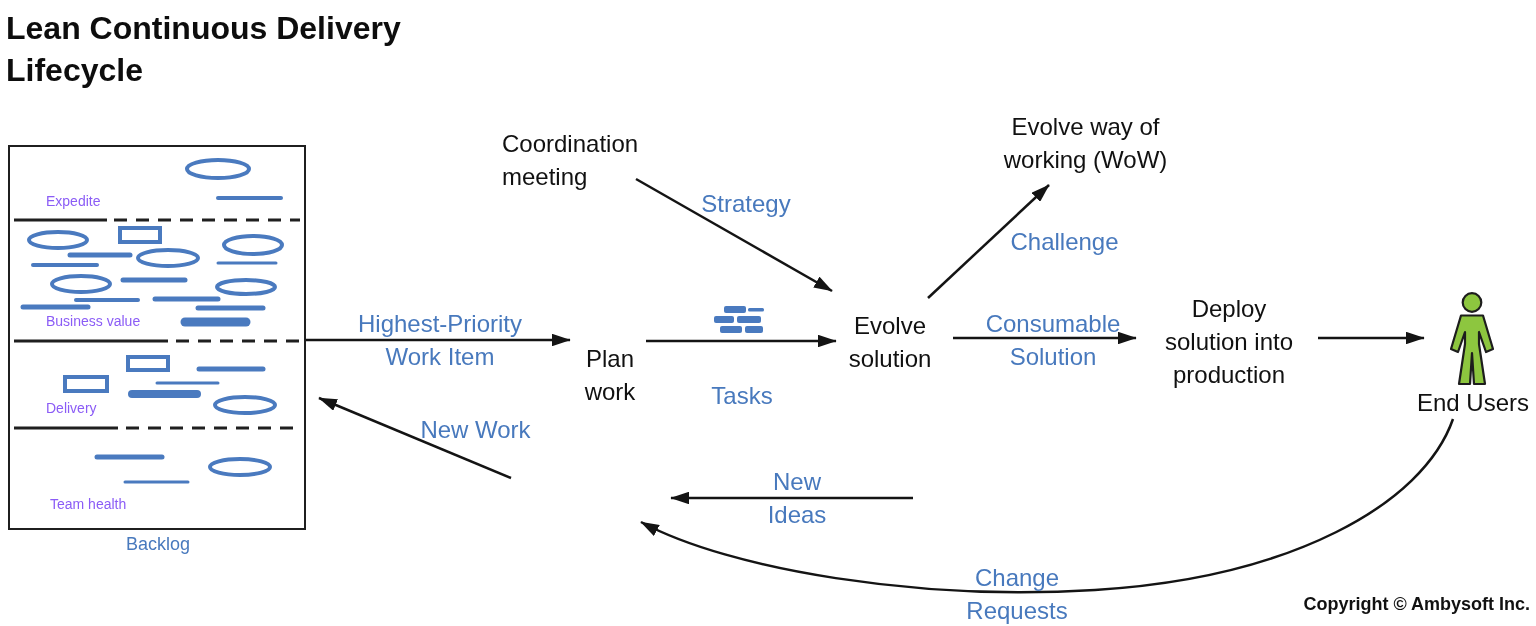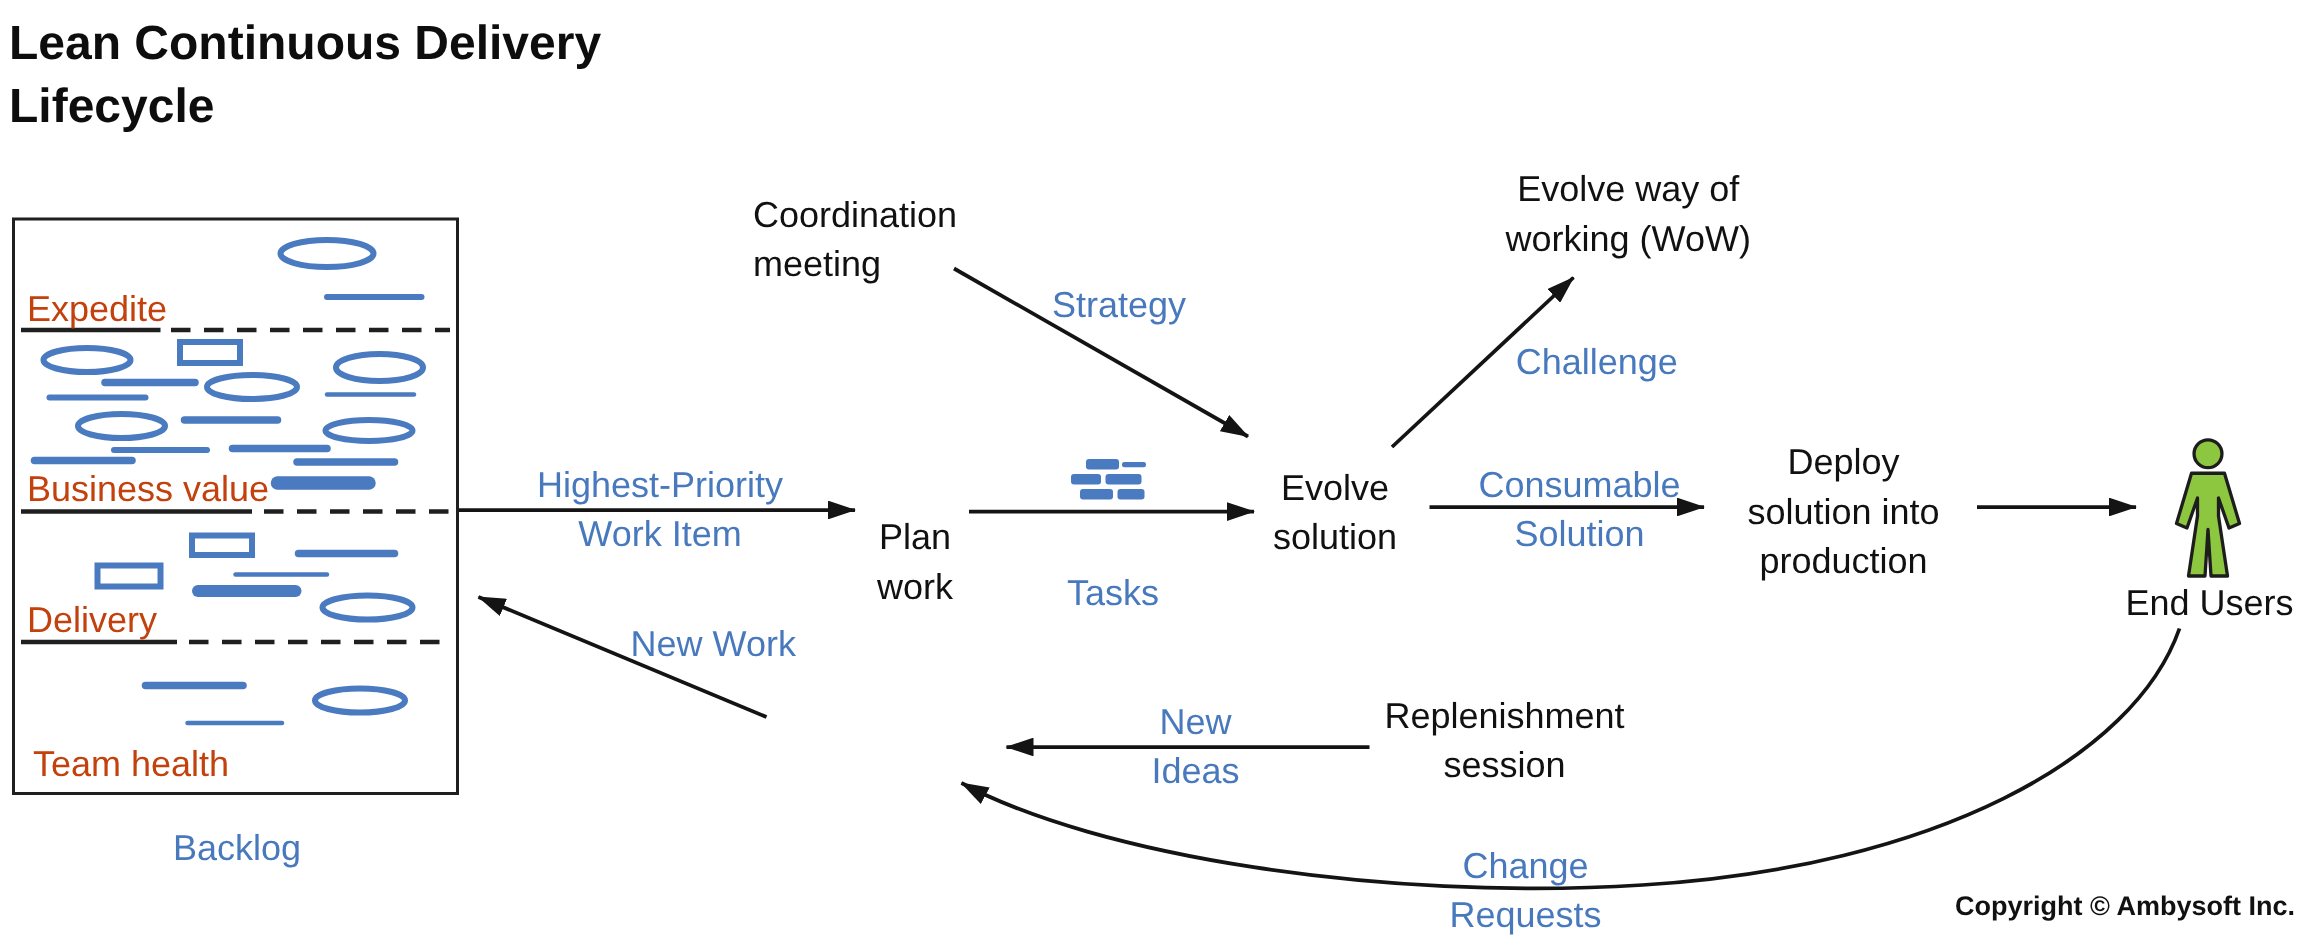--- a/index.html
+++ b/index.html
@@ -16,26 +16,26 @@
     font-size:24px;line-height:1.38;color:#111;text-align:center;z-index:3;
   }
   .blue{
     font-size:24px;line-height:1.38;color:#4879bd;text-align:center;z-index:3;
   }
   .nowrap{white-space:nowrap;}
   #backlog-box{
     border:2.5px solid #1f1f1f;background:#fff;box-sizing:border-box;z-index:2;
   }
   .section-label{
-    position:absolute;font-size:24px;color:#c2410c;white-space:nowrap;z-index:3;line-height:1.2;
+    position:absolute;font-size:14px;color:#8b5cf6;white-space:nowrap;z-index:3;line-height:1.2;margin-left:28px;
   }
   #arrow-layer{position:absolute;left:0;top:0;z-index:1;pointer-events:none;}
   #backlog-shapes{position:absolute;left:0;top:0;}
   #copyright{font-size:18px;text-align:right;color:#111;z-index:3;line-height:1.2;font-weight:bold;}
-  #backlog-caption{font-size:24px;margin-top:17px;}
+  #backlog-caption{font-size:18px;}
 </style>
 </head>
 <body>
 
 <div id="canvas">
 
   <div id="page-title" class="abs" style="left:6px;top:8px;width:480px;">Lean Continuous Delivery Lifecycle</div>
 
   <svg id="arrow-layer" width="1536" height="626" viewBox="0 0 1536 626" aria-hidden="true">
     <defs>
@@ -119,21 +119,20 @@
   <div class="abs blue" style="left:977px;top:307px;width:152px;">Consumable Solution</div>
   <div class="abs blue" style="left:761px;top:465px;width:72px;">New Ideas</div>
   <div class="abs blue" style="left:952px;top:561px;width:130px;">Change Requests</div>
 
   <div class="abs node" style="left:502px;top:127px;width:175px;text-align:left;">Coordination meeting</div>
   <div class="abs node" style="left:565px;top:306px;width:90px;margin-top:36px;">Plan work</div>
   <div class="abs node" style="left:830px;top:309px;width:120px;">Evolve solution</div>
   <div class="abs node" style="left:983px;top:110px;width:205px;">Evolve way of working (WoW)</div>
   <div class="abs node" style="left:1148px;top:292px;width:162px;">Deploy solution into production</div>
   <div class="abs node" style="left:1403px;top:386px;width:140px;">End Users</div>
-  <div class="abs node" style="left:908px;top:461px;width:190px;">Replenishment session</div>
 
   <svg class="abs" style="left:712px;top:306px;z-index:3;" width="54" height="30" viewBox="0 0 54 30" aria-hidden="true">
     <g fill="#4a7abf">
       <rect x="12" y="0" width="22" height="7" rx="2"></rect>
       <rect x="36" y="2" width="16" height="3.5" rx="1.5"></rect>
       <rect x="2" y="10" width="20" height="7" rx="2"></rect>
       <rect x="25" y="10" width="24" height="7" rx="2"></rect>
       <rect x="8" y="20" width="22" height="7" rx="2"></rect>
       <rect x="33" y="20" width="18" height="7" rx="2"></rect>
     </g>

